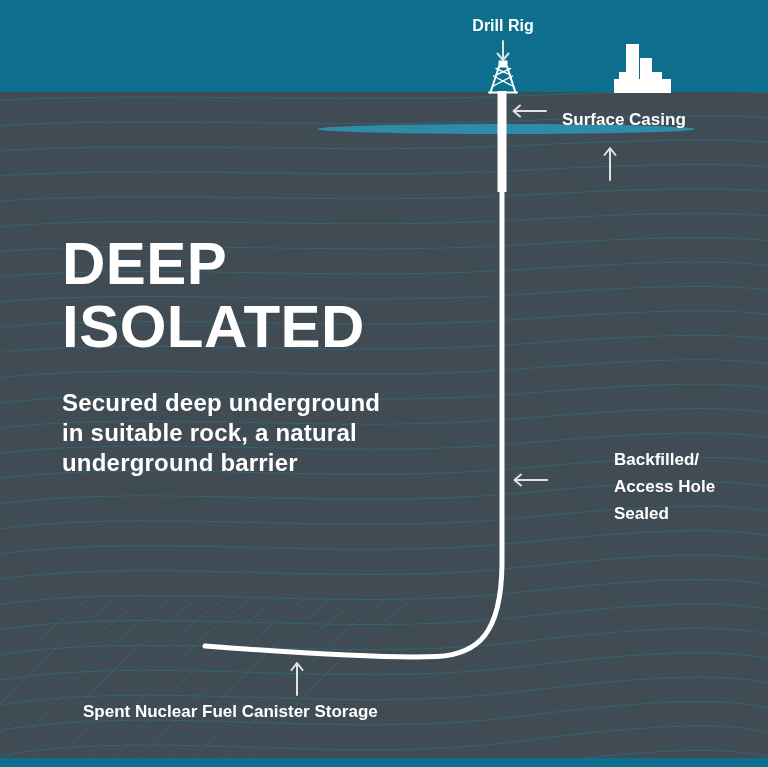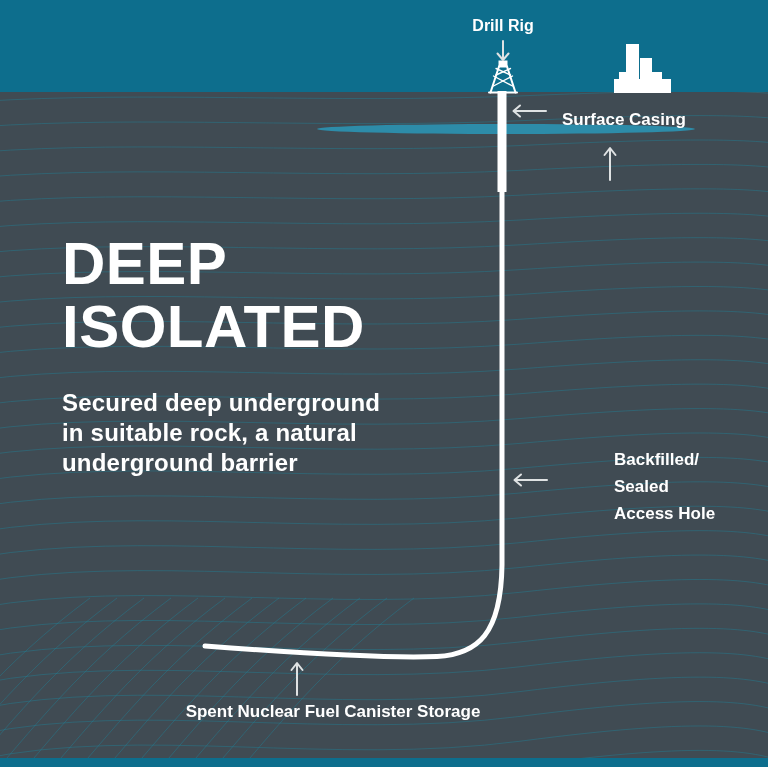--- a/index.html
+++ b/index.html
@@ -24,21 +24,21 @@
   .subtitle{
     position:absolute; left:62px; top:388px;
     font-size:24px; line-height:30px; font-weight:bold; letter-spacing:.2px;
   }
   .callout{position:absolute; font-weight:bold; font-size:17px; line-height:24px; white-space:nowrap;}
   .callout.small{font-size:16px;}
   .drill-rig-label{left:443px; top:14px; width:120px; text-align:center;}
   .surface-casing-label{left:553px; top:108px;margin-left:9px;}
   .aquifer-label{left:560px; top:181px; width:100px; text-align:center;}
   .backfilled-label{left:586px; top:446px; line-height:27px;margin-left:28px;}
-  .storage-label{left:83px; top:700px; width:500px; text-align:center;}
+  .storage-label{left:83px; top:700px; width:500px; text-align:left;}
 
   .diagram-stroke{stroke:var(--white); fill:none;}
   .arrow{stroke:var(--arrow); stroke-width:2; fill:none; stroke-linecap:round; stroke-linejoin:round;}
 </style>
 </head>
 <body>
 
 <div class="canvas" data-name="infographic-canvas">
 
   <svg class="full" data-name="contour-pattern" viewBox="0 0 768 767" aria-hidden="true">
@@ -150,19 +150,19 @@
     <div data-name="subtitle-line">underground barrier</div>
   </div>
 
   <div class="callout small drill-rig-label" data-name="drill-rig-label">Drill Rig</div>
 
   <div class="callout surface-casing-label" data-name="surface-casing-label">Surface Casing</div>
 
 
   <div class="callout backfilled-label" data-name="backfilled-sealed-access-hole-label">
     <div data-name="backfilled-label-line">Backfilled/</div>
+    <div data-name="backfilled-label-line">Access Hole</div>
     <div data-name="backfilled-label-line">Sealed</div>
-    <div data-name="backfilled-label-line">Access Hole</div>
   </div>
 
   <div class="callout storage-label" data-name="spent-fuel-storage-label">Spent Nuclear Fuel Canister Storage</div>
 
 </div>
 
 </body></html>

